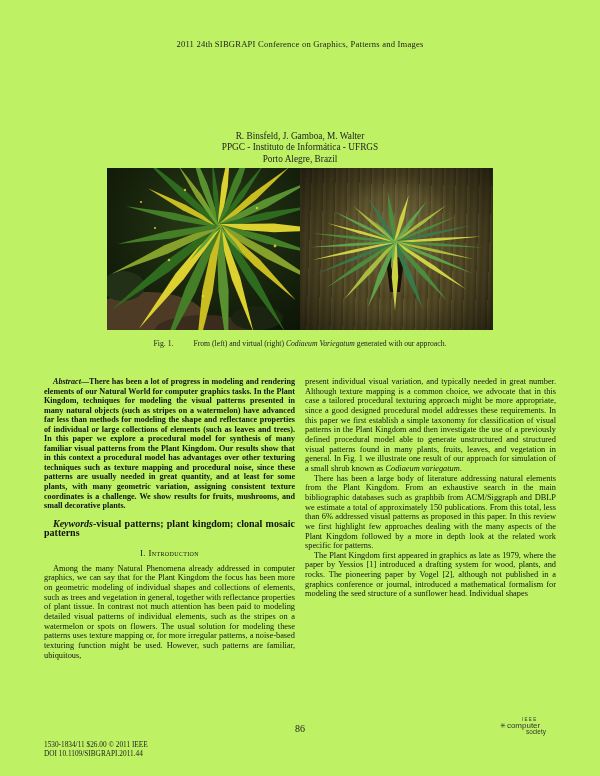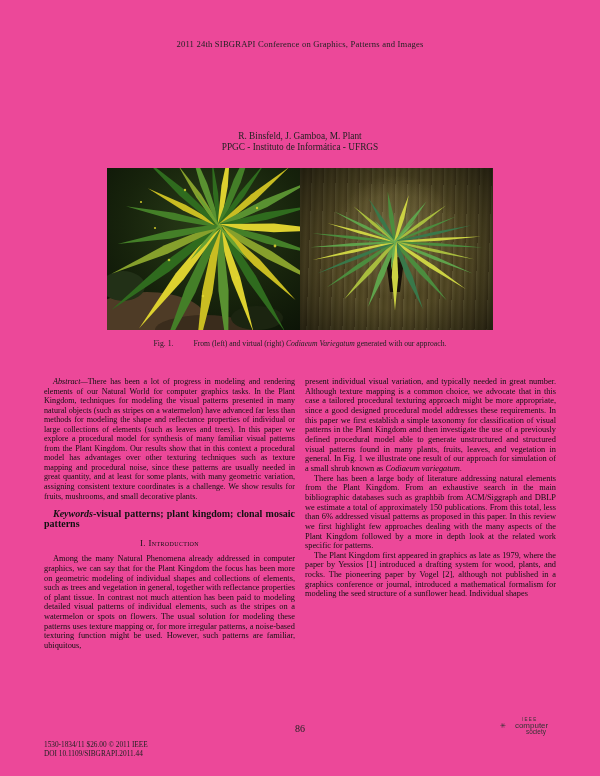--- a/index.html
+++ b/index.html
@@ -1,16 +1,16 @@
 <!DOCTYPE html>
 <html><head>
 <meta charset="utf-8">
 <style>
   html,body{margin:0;padding:0;background:#ffffff;}
-  .page{position:relative;width:600px;height:776px;background:#ec4899;overflow:hidden;
+  .page{position:relative;width:600px;height:776px;background:#bef264;overflow:hidden;
         font-family:"Liberation Serif",serif;color:#1a1a1a;}
 
   .conf-header{position:absolute;top:39px;left:0;width:100%;text-align:center;
                font-size:8.6px;letter-spacing:.2px;color:#222;}
 
   .paper-title{position:absolute;top:82px;left:0;width:100%;text-align:center;
                font-size:21.5px;font-weight:400;margin:0;color:#111;}
 
   .authors-block{position:absolute;top:131px;left:0;width:100%;text-align:center;
                  font-size:9.3px;line-height:11.4px;color:#222;}
@@ -24,51 +24,52 @@
       radial-gradient(ellipse at 50% 42%, rgba(228,216,150,.25), rgba(0,0,0,0) 46%),
       radial-gradient(ellipse at 50% 52%, rgba(0,0,0,0) 48%, rgba(0,0,0,.58) 100%),
       repeating-linear-gradient(92deg,#5c5330 0px,#4a411f 4px,#554b28 8px,#443a1c 12px);
   }
   .virtual-bg svg{position:relative;z-index:1;}
   .figcaption{margin-top:9px;text-align:center;font-size:7.7px;color:#222;}
   .figcaption .cap-label{margin-right:20px;}
 
   .columns{position:absolute;top:377px;left:44px;width:512px;display:flex;gap:10px;height:333px;overflow:hidden;}
   .col{width:251px;text-align:justify;}
-  .abstract-par{margin:0;font-weight:normal;font-size:8.1px;line-height:9.55px;text-indent:9px;color:#111;}
+  .abstract-par{margin:0;font-weight:bold;font-size:8.1px;line-height:9.55px;text-indent:9px;color:#111;}
   .abstract-par .lead{font-style:italic;}
   .keywords-par{margin:8px 0 0 0;font-weight:bold;font-size:10px;line-height:9.55px;text-indent:9px;color:#111;}
   .keywords-par .lead{font-style:italic;}
   .sec-heading{font-weight:400;font-size:8.9px;text-align:center;font-variant:small-caps;
                margin:10px 0 6px 0;letter-spacing:.35px;color:#111;}
   .col .sec-heading:first-child{margin-top:9px;}
   .body-par{margin:0;font-size:8.35px;line-height:9.65px;color:#111;}
   .body-par.indent{text-indent:9px;}
   .species{font-style:italic;margin-top:16px;}
 
   .footer-left{position:absolute;left:44px;top:740px;font-size:7.3px;line-height:9.2px;color:#222;}
   .footer-page{position:absolute;left:0;top:723px;width:100%;text-align:center;font-size:10px;color:#222;}
   .cs-logo{position:absolute;right:38px;top:717px;width:62px;text-align:left;
            font-family:"Liberation Sans",sans-serif;color:#333;}
   .cs-top{font-size:4.5px;letter-spacing:1.3px;margin-left:22px;}
-  .cs-mid{font-size:8px;line-height:7px;display:flex;align-items:center;gap:9px;}
+  .cs-mid{font-size:8px;line-height:7px;display:flex;align-items:center;gap:1px;}
   .cs-mid .gear{font-size:7px;line-height:7px;}
   .cs-bot{font-size:6.4px;line-height:6px;margin-left:26px;}
 </style>
 </head>
 <body>
 
 <div class="page">
 
   <div class="conf-header">2011 24th SIBGRAPI Conference on Graphics, Patterns and Images</div>
 
 
   <div class="authors-block">
-    <div>R. Binsfeld, J. Gamboa, M. Plant</div>
+    <div>R. Binsfeld, J. Gamboa, M. Walter</div>
     <div>PPGC - Instituto de Informática - UFRGS</div>
+    <div>Porto Alegre, Brazil</div>
   </div>
 
   <div class="figwrap">
     <div class="figrow">
 
       <div class="fig-img">
         <svg viewBox="0 0 193 162" width="193" height="162">
           <defs>
             <polygon id="lfa" points="0,-2.1 55,-4.3 112,0 55,4.3 0,2.1"></polygon>
             <radialGradient id="bgL" cx="55%" cy="35%" r="85%">

